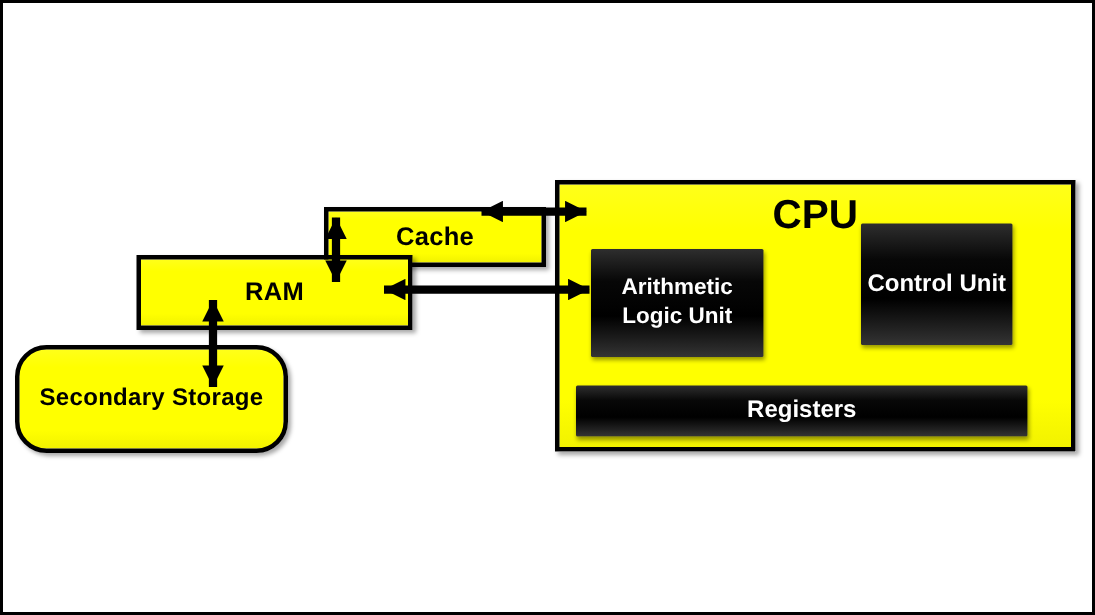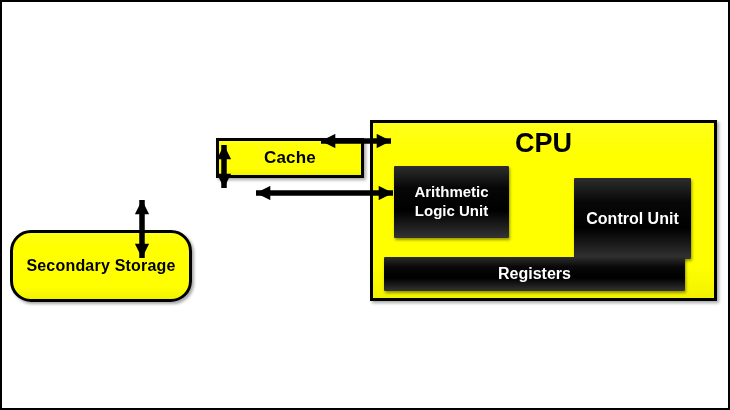--- a/index.html
+++ b/index.html
@@ -66,40 +66,43 @@
   }
   .inner-label {
     color: #ffffff;
     font-weight: bold;
     font-size: 16px;
     line-height: 1.25;
   }
   
   #box-alu       { left: 21px;  top: 43px;  width: 115px; height: 72px; }
   #box-alu .inner-label { width: 88px; font-size: 15px; white-space: normal; }
-  #box-control   { left: 201px; top: 55px;  width: 117px; height: 81px; }
+  #box-control   { left: 201px; top: 26px;  width: 101px; height: 81px; }
   #box-registers { left: 11px;  top: 134px; width: 301px; height: 34px; }
 
   #arrow-layer {
     position: absolute;
     left: 0; top: 0;
     width: 730px; height: 410px;
     pointer-events: none;
     z-index: 5;
   }
 </style>
 </head>
 <body>
 
 <div id="stage">
 
   <div class="node" id="node-cache">
     <span class="node-label">Cache</span>
   </div>
 
+  <div class="node" id="node-ram">
+    <span class="node-label">RAM</span>
+  </div>
 
   <div class="node" id="node-secondary-storage">
     <span class="node-label">Secondary Storage</span>
   </div>
 
   <div class="node" id="node-cpu">
     <div id="cpu-title">CPU</div>
 
     <div class="inner-box" id="box-alu">
       <span class="inner-label">Arithmetic Logic Unit</span>

